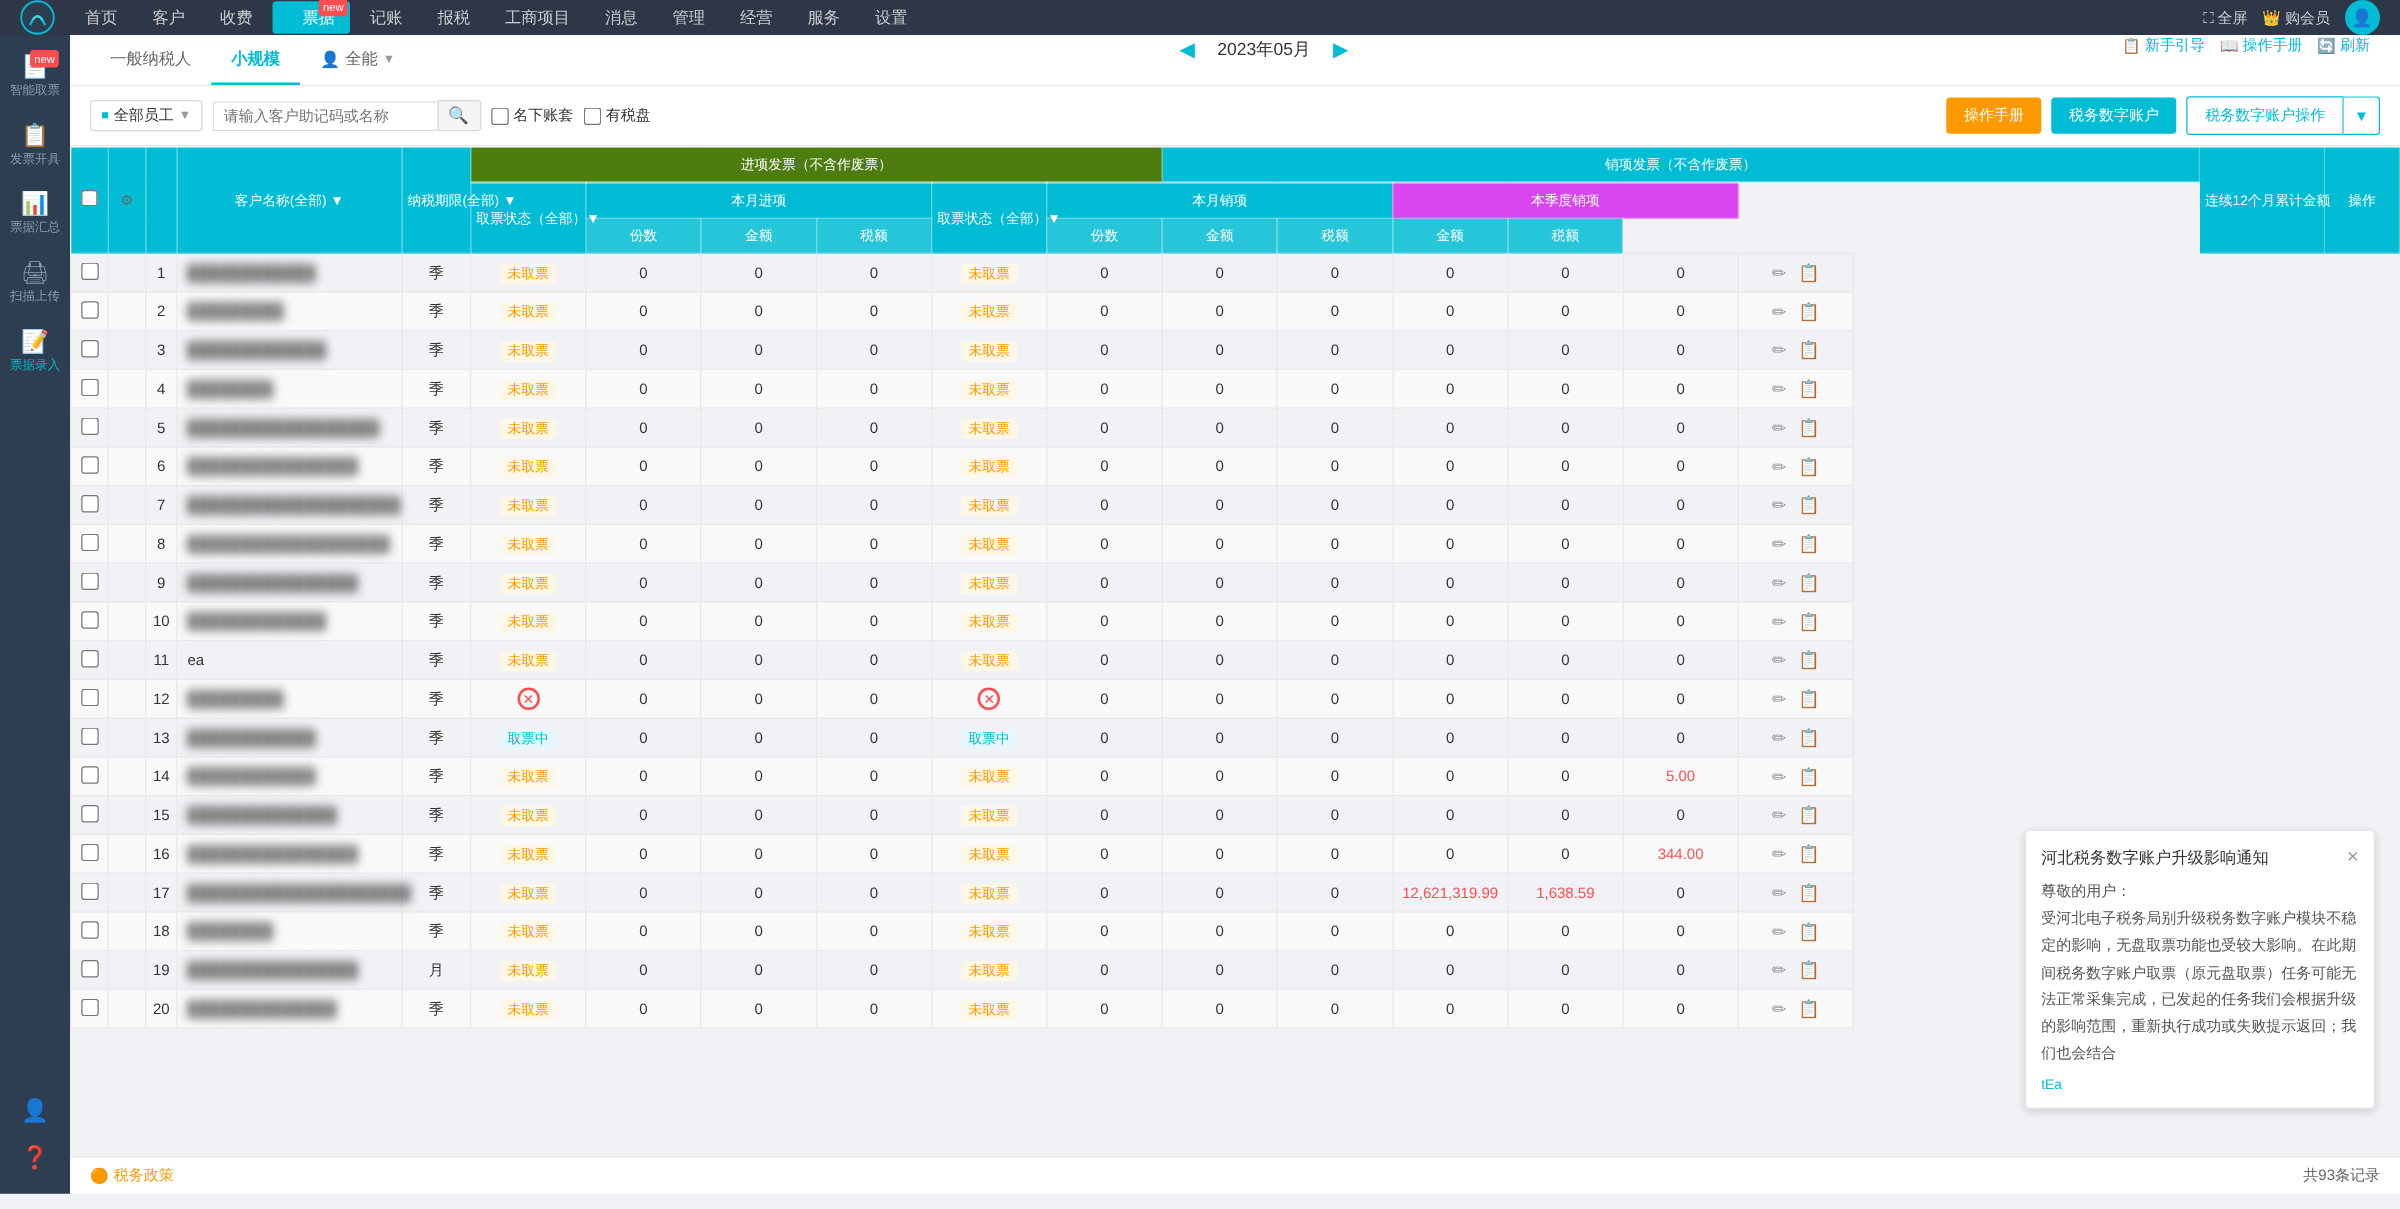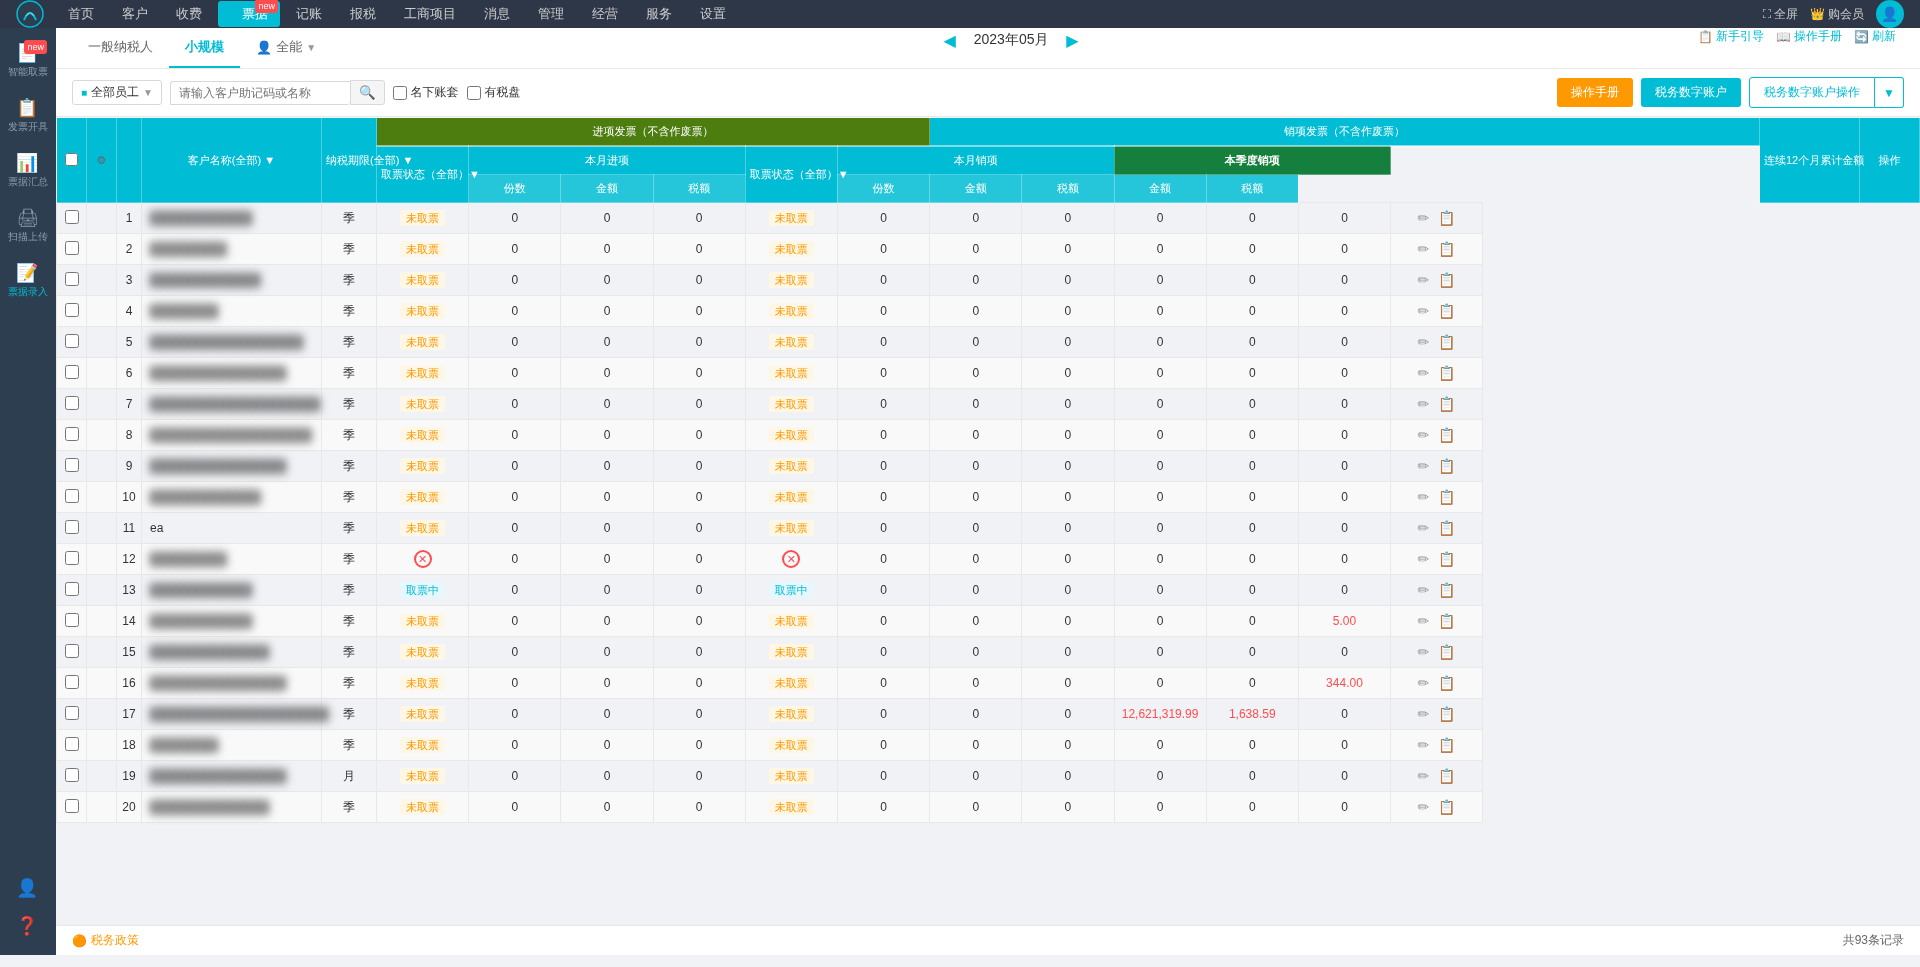--- a/index.html
+++ b/index.html
@@ -255,21 +255,21 @@
             <th colspan="6" style="background:#4d7c0f; border-bottom: 2px solid rgba(255,255,255,0.5);">进项发票（不含作废票）</th>
             <th colspan="9" style="background:#00bcd4; border-bottom: 2px solid rgba(255,255,255,0.5);">销项发票（不含作废票）</th>
             <th style="width:100px; background:#00bcd4;" rowspan="3">连续12个月累计金额</th>
             <th style="width:60px; background:#00bcd4;" rowspan="3">操作</th>
           </tr>
           <tr>
             <th rowspan="2" style="width:65px; background:#00bcd4;">取票状态（全部）▼</th>
             <th colspan="3" style="background:#00bcd4;">本月进项</th>
             <th rowspan="2" style="width:65px; background:#00bcd4;">取票状态（全部）▼</th>
             <th colspan="3" style="background:#00bcd4;">本月销项</th>
-            <th colspan="3" style="background:#15803d;font-weight:bold;">本季度销项</th>
+            <th colspan="3" style="background:#d946ef;">本季度销项</th>
           </tr>
           <tr>
             <th style="width:45px; background:#26c6da;">份数</th>
             <th style="width:65px; background:#26c6da;">金额</th>
             <th style="width:65px; background:#26c6da;">税额</th>
             <th style="width:45px; background:#26c6da;">份数</th>
             <th style="width:65px; background:#26c6da;">金额</th>
             <th style="width:65px; background:#26c6da;">税额</th>
             <th style="width:85px; background:#26c6da;">金额</th>
             <th style="width:65px; background:#26c6da;">税额</th>
@@ -712,20 +712,31 @@
       <td>0</td>
       <td><span class="">0</span></td>
       <td>
         <button class="action-btn" title="编辑">✏</button>
         <button class="action-btn" title="复制">📋</button>
       </td>
     </tr>
           </tbody>
       </table>
 
+      <div class="notification-popup">
+        <div class="notification-title">
+          <span>河北税务数字账户升级影响通知</span>
+          <span class="notification-close">×</span>
+        </div>
+        <div class="notification-body">
+          尊敬的用户：<br>
+          受河北电子税务局别升级税务数字账户模块不稳定的影响，无盘取票功能也受较大影响。在此期间税务数字账户取票（原元盘取票）任务可能无法正常采集完成，已发起的任务我们会根据升级的影响范围，重新执行成功或失败提示返回；我们也会结合
+        </div>
+        <div style="font-size:11px; color:#00bcd4; margin-top:8px;">tEa</div>
+      </div>
     </div>
 
     <div class="table-footer">
       <div class="footer-link">
         <span>🟠</span>
         <span>税务政策</span>
       </div>
       <div>共93条记录</div>
     </div>
   </div>

